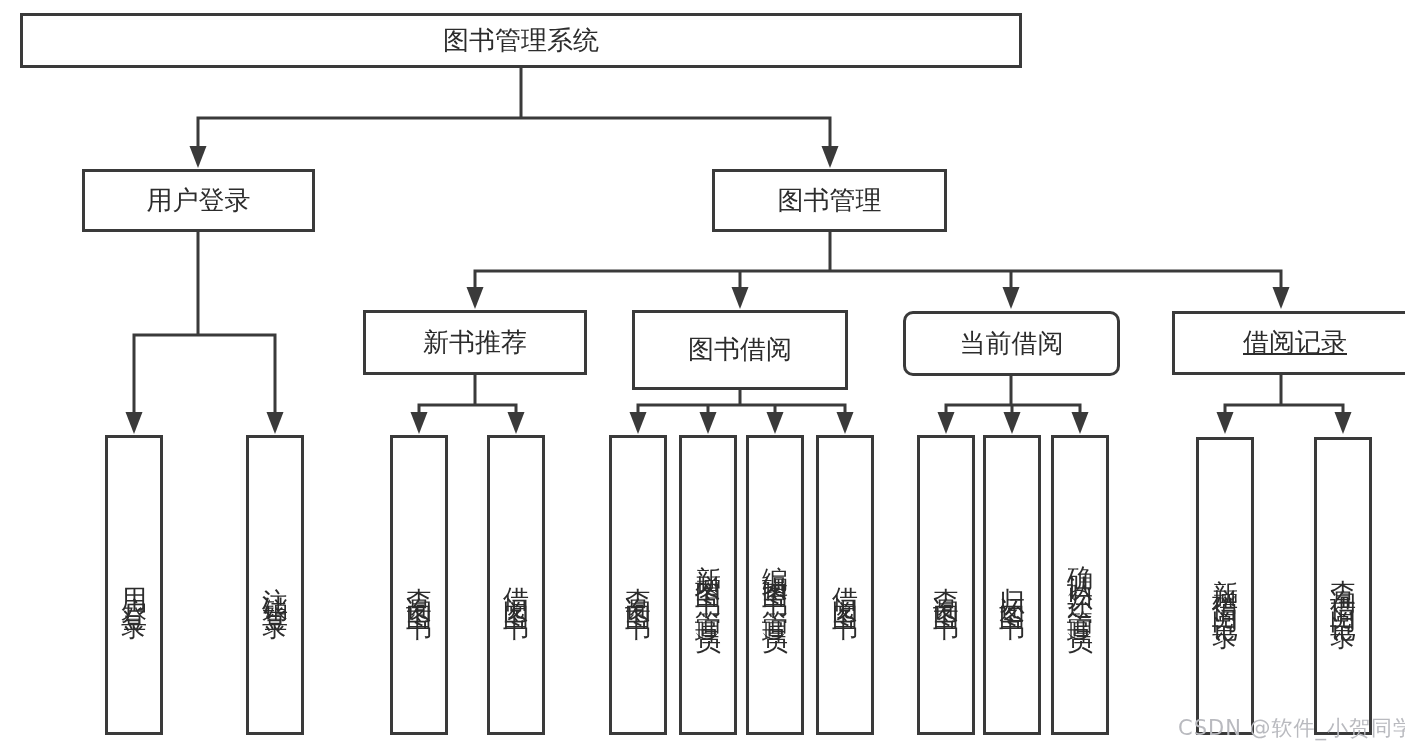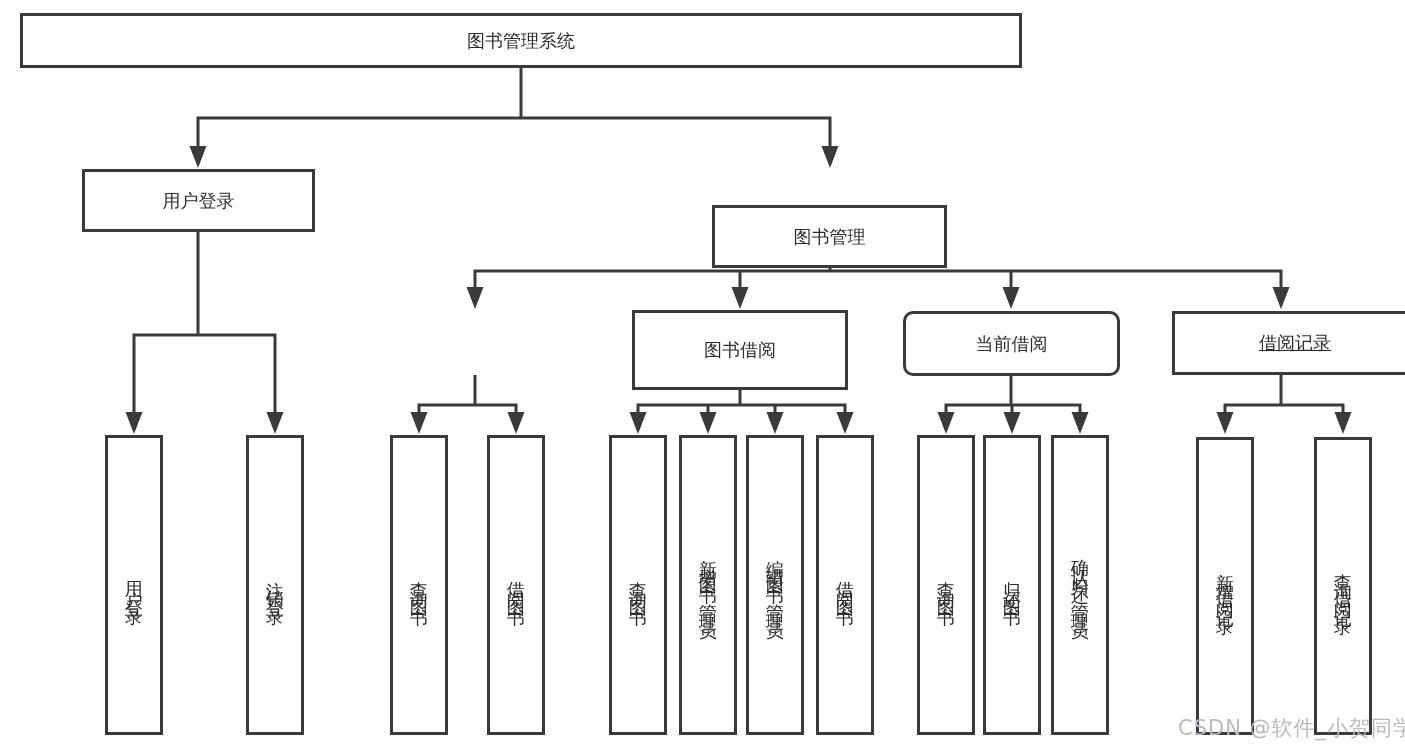--- a/index.html
+++ b/index.html
@@ -31,21 +31,21 @@
   .box{
     position:absolute;
     box-sizing:border-box;
     background:var(--box-bg);
     border:3px solid var(--line);
     color:var(--text);
     display:flex;
     align-items:center;
     justify-content:center;
     text-align:center;
-    font-size:18px;
+    font-size:26px;
     z-index:1;
     line-height:1.2;
   }
   .vbox{
     writing-mode:vertical-rl;
     text-orientation:mixed;
     letter-spacing:9px;
   }
   .watermark{
     position:absolute;
@@ -95,22 +95,23 @@
     <polygon class="ahead" points="1071.5,412 1088.5,412 1080,434"></polygon>
 
     <path class="cline" d="M1281,375 V405 M1223.5,405 H1344.5 M1225,405 V414 M1343,405 V414"></path>
     <polygon class="ahead" points="1216.5,412 1233.5,412 1225,434"></polygon>
     <polygon class="ahead" points="1334.5,412 1351.5,412 1343,434"></polygon>
   </svg>
 
   <div class="box" style="left:20px;top:13px;width:1002px;height:55px;">图书管理系统</div>
 
   <div class="box" style="left:82px;top:169px;width:233px;height:63px;">用户登录</div>
-  <div class="box" style="left:712px;top:169px;width:235px;height:63px;margin-top:36px;">图书管理</div>
+  <div class="box" style="left:712px;top:169px;width:235px;height:63px;">图书管理</div>
 
+  <div class="box" style="left:363px;top:310px;width:224px;height:65px;">新书推荐</div>
   <div class="box" style="left:632px;top:310px;width:216px;height:80px;">图书借阅</div>
   <div class="box" style="left:903px;top:311px;width:217px;height:65px;border-radius:10px;">当前借阅</div>
   <div class="box" style="left:1172px;top:311px;width:246px;height:64px;text-decoration:underline;">借阅记录</div>
 
   <div class="box vbox" style="left:105px;top:435px;width:58px;height:300px;">用户登录</div>
   <div class="box vbox" style="left:246px;top:435px;width:58px;height:300px;">注销登录</div>
 
   <div class="box vbox" style="left:390px;top:435px;width:58px;height:300px;">查询图书</div>
   <div class="box vbox" style="left:487px;top:435px;width:58px;height:300px;">借阅图书</div>
 

